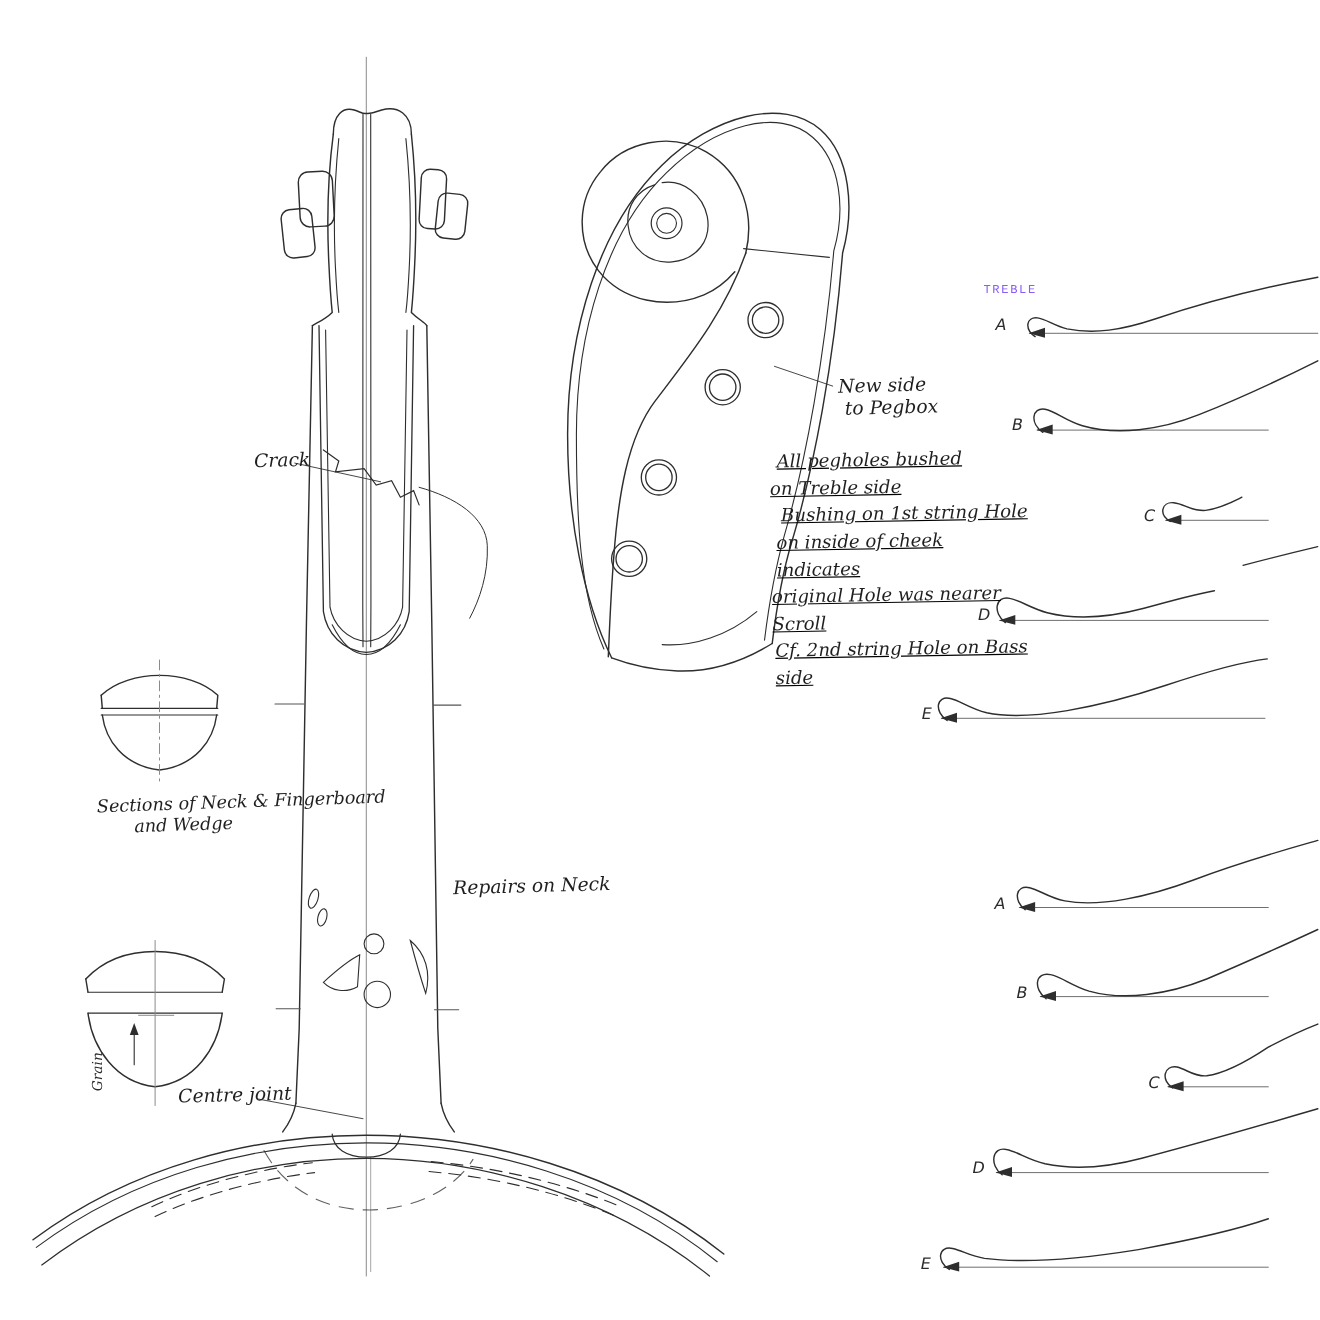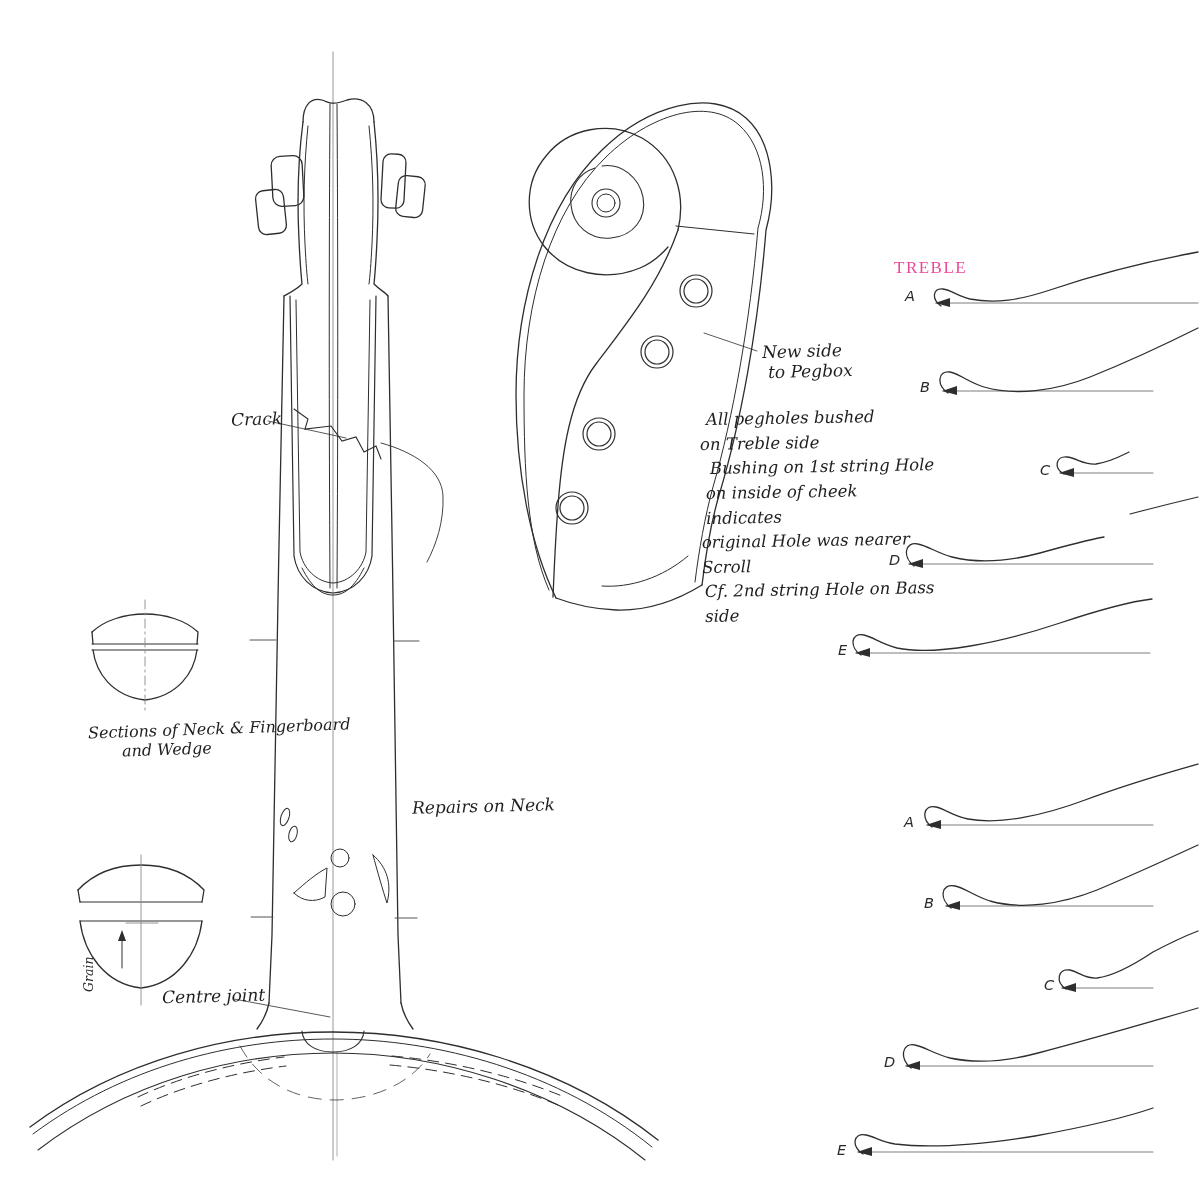--- a/index.html
+++ b/index.html
@@ -2,23 +2,23 @@
 <html><head>
 <meta charset="utf-8">
 <style>
   html,body{margin:0;padding:0;background:#e9e9e9;}
   #page{position:relative;width:1200px;height:1200px;background:#ffffff;overflow:hidden;
         font-family:"DejaVu Sans", sans-serif;}
   #drawing-svg{position:absolute;left:0;top:0;}
   .lbl{position:absolute;color:#1f1f1f;white-space:nowrap;}
   .hand{font-family:"DejaVu Serif", serif;font-style:italic;font-size:17px;transform:rotate(-1.5deg);}
   .hand-sm{font-family:"DejaVu Serif", serif;font-style:italic;font-size:16px;transform:rotate(-2deg);}
-  .caps{font-family:Liberation Serif, serif;font-size:17px;letter-spacing:1.5px;color:#ec4899;}
+  .caps{font-family:Liberation Mono, monospace;font-size:11px;letter-spacing:1.5px;color:#8b5cf6;}
   .plabel{font-family:"DejaVu Sans", sans-serif;font-size:14.5px;color:#2a2a2a;font-style:italic;}
-  .notes{position:absolute;left:706px;top:406px;width:230px;}
+  .notes{position:absolute;left:706px;top:406px;width:230px;text-decoration:underline;}
   .notes div{font-family:"DejaVu Serif", serif;font-style:italic;font-size:16.5px;color:#1f1f1f;
              line-height:24.5px;transform:rotate(-1deg);}
   .notes div:nth-child(2){margin-left:-6px;}
   .notes div:nth-child(3){margin-left:4px;}
   .notes div:nth-child(4){margin-left:0px;}
   .notes div:nth-child(5){margin-left:-4px;}
   .notes div:nth-child(6){margin-left:-1px;}
   .grain{transform:rotate(-90deg);transform-origin:left bottom;font-family:"DejaVu Serif", serif;
          font-style:italic;font-size:12.5px;color:#2a2a2a;}
 </style>

